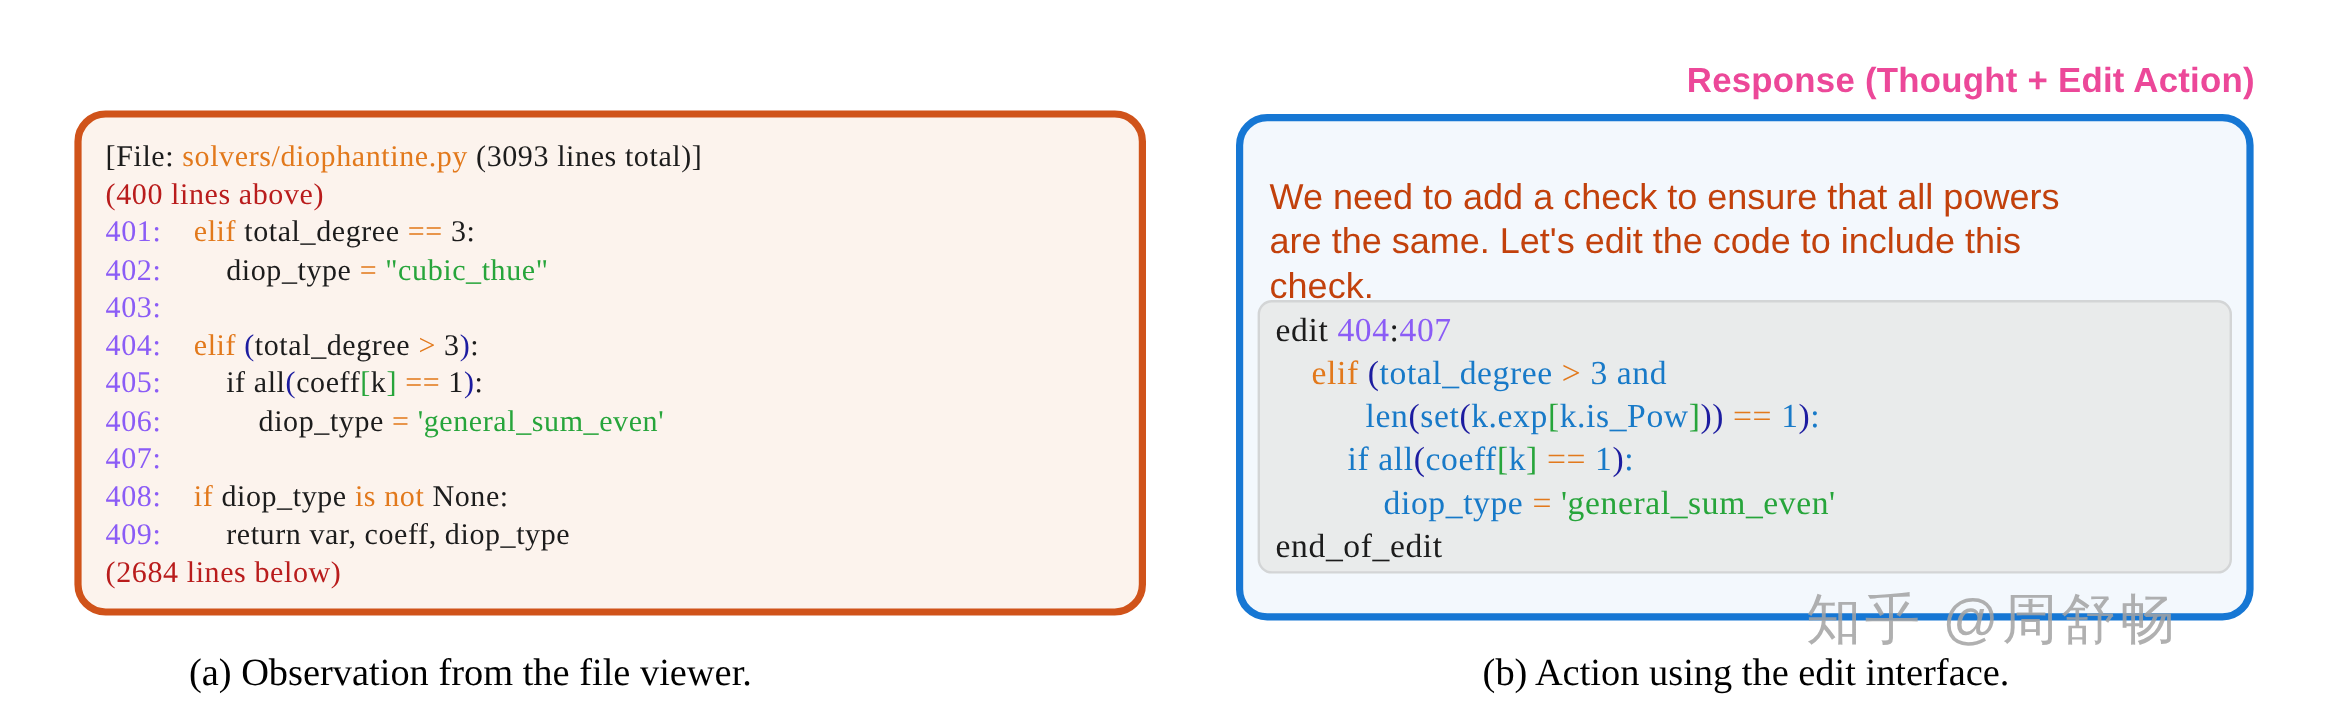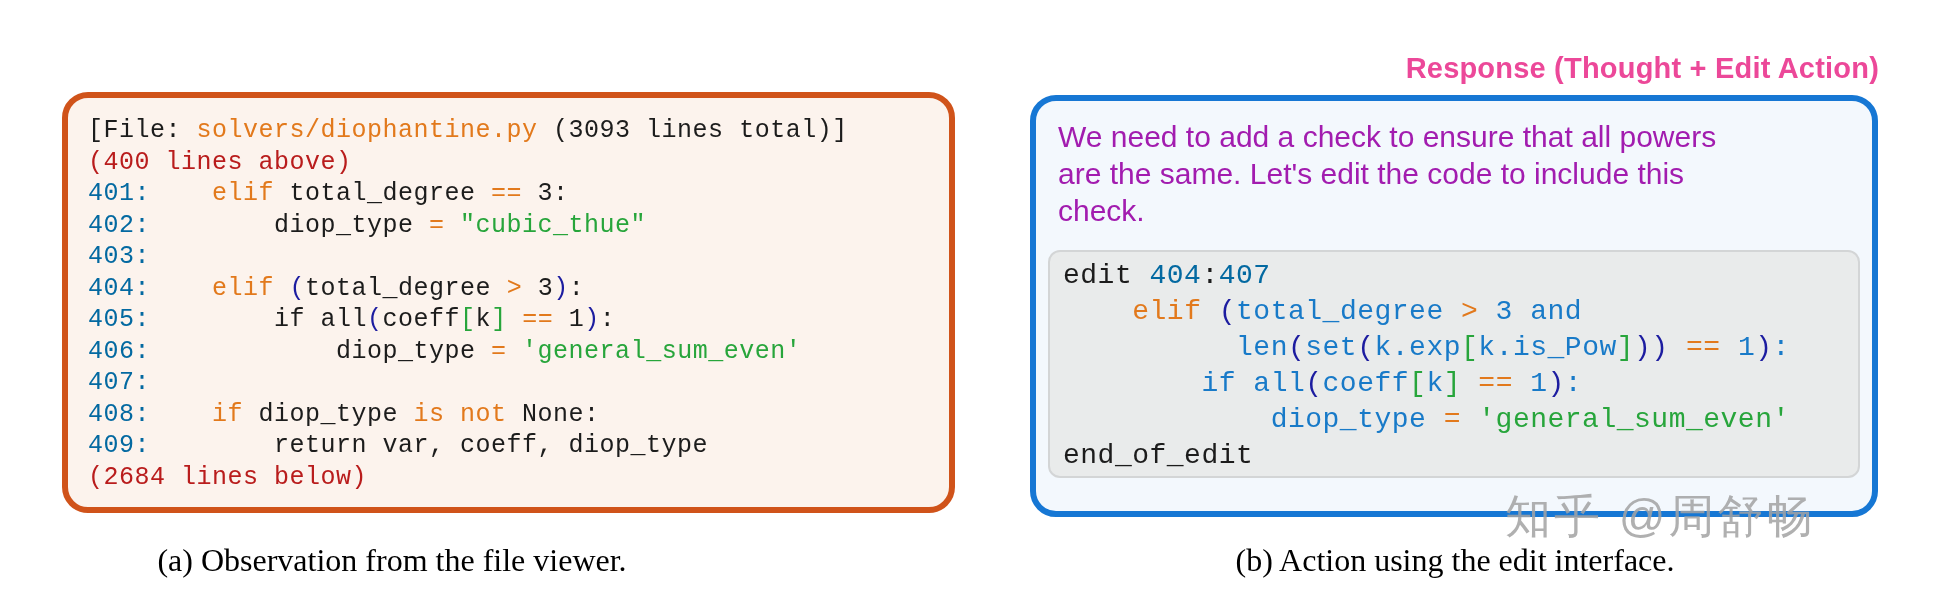--- a/index.html
+++ b/index.html
@@ -7,33 +7,33 @@
         font-family:"Liberation Sans",sans-serif;}
 
   .panel-title{position:absolute;top:52px;font-weight:bold;font-size:29px;letter-spacing:0.2px;}
   #left-title{left:62px;width:894px;text-align:right;color:#d2551c;}
   #right-title{left:1031px;width:848px;text-align:right;color:#ec4899;}
 
   .round-box{position:absolute;box-sizing:border-box;border-radius:26px;}
   #left-box{left:62px;top:92px;width:893px;height:421px;border:6px solid #d0531a;background:#fcf3ed;}
   #right-box{left:1030px;top:95px;width:848px;height:422px;border:6px solid #1677d4;background:#f3f8fd;}
 
-  .code{font-family:Liberation Mono, monospace;}
+  .code{font-family:Liberation Serif, serif;}
   #file-viewer-code{padding:17px 0 0 20px;font-size:25px;line-height:31.5px;letter-spacing:0.5px;}
   .code-line{white-space:pre;}
 
-  #thought{padding:17px 18px 0 22px;font-size:30px;line-height:37px;color:#a21caf;}
+  #thought{padding:17px 18px 0 22px;font-size:30px;line-height:37px;color:#c2410c;margin-top:28px;}
 
   #edit-block{position:absolute;left:1048px;top:250px;width:812px;height:228px;box-sizing:border-box;
               background:#e9ebeb;border:2px solid #d3d5d6;border-radius:12px;
               padding:6px 0 0 13px;font-size:28px;line-height:36px;letter-spacing:0.5px;overflow:hidden;}
 
   .tok-p{color:#1c1c1c}
   .tok-kw{color:#e2791c}
-  .tok-num{color:#0369a1}
+  .tok-num{color:#8b5cf6}
   .tok-str{color:#27a53b}
   .tok-gray{color:#b91c1c}
   .tok-paren{color:#1c1ca0}
   .tok-blue{color:#187ac8}
 
   .caption{position:absolute;top:542px;font-family:"Liberation Serif","DejaVu Serif",serif;
            font-size:32px;color:#000000;text-align:center;}
   #caption-a{left:0px;width:784px;}
   #caption-b{left:1075px;width:760px;}
 

